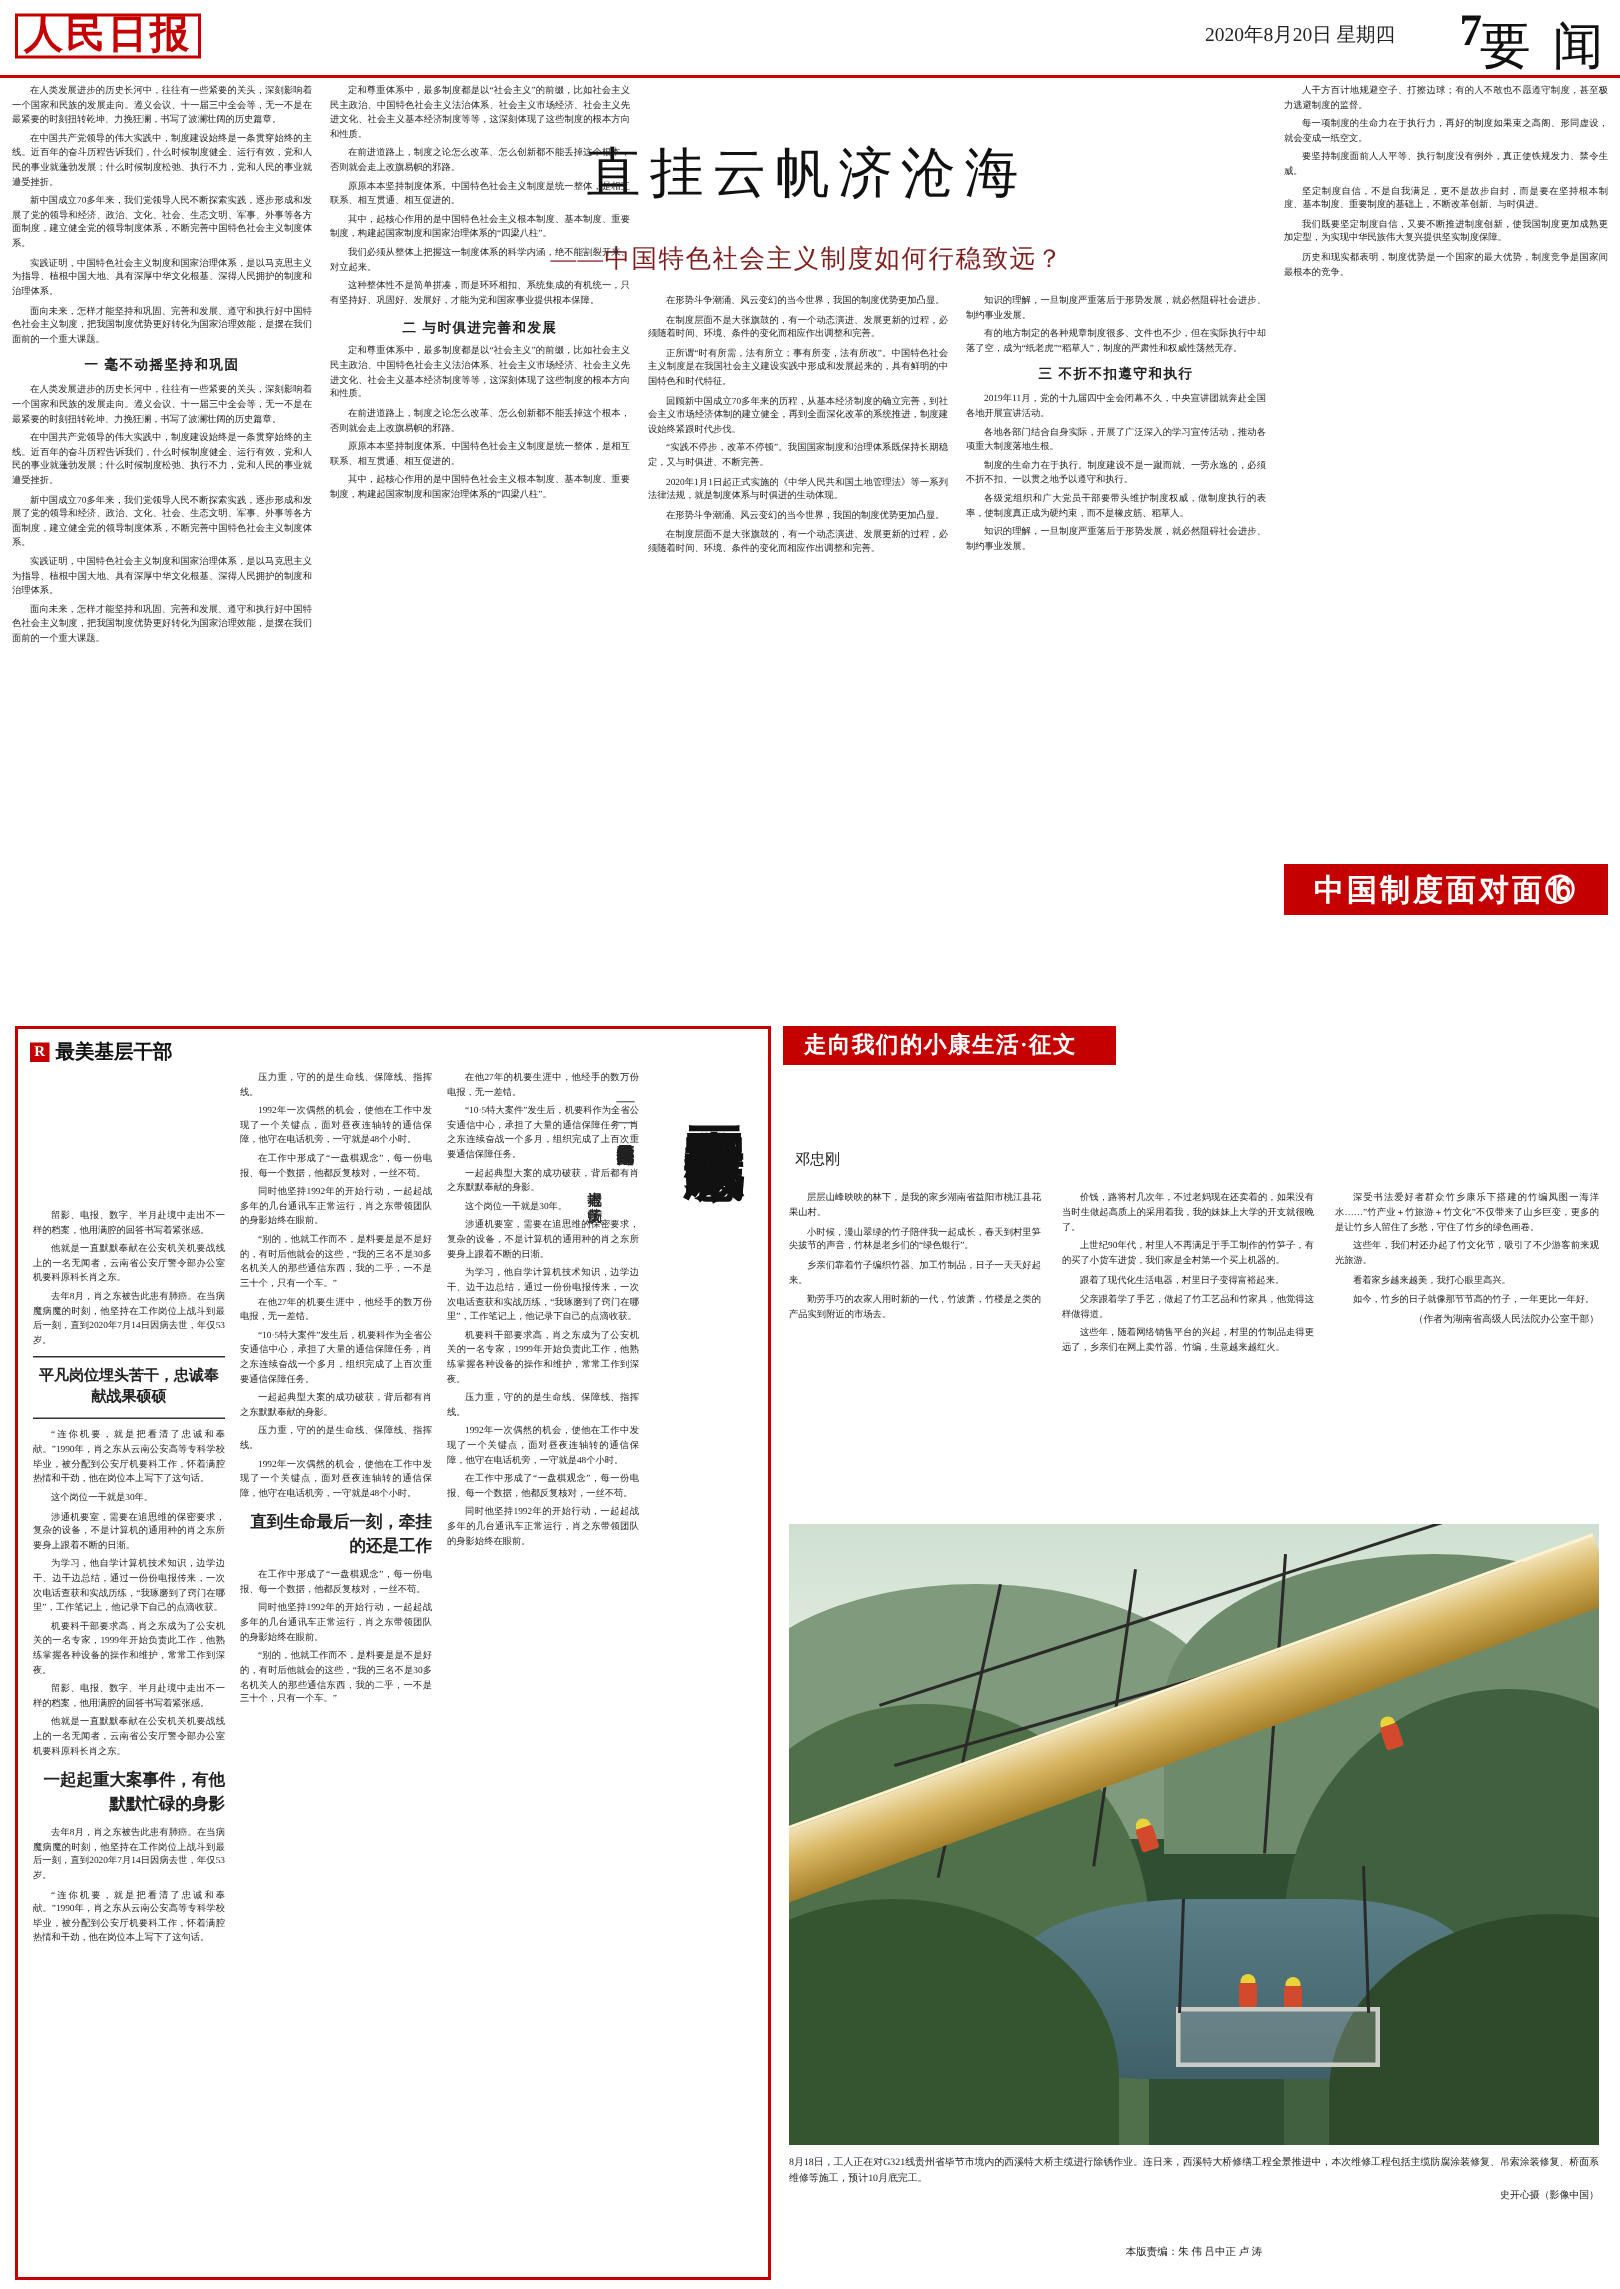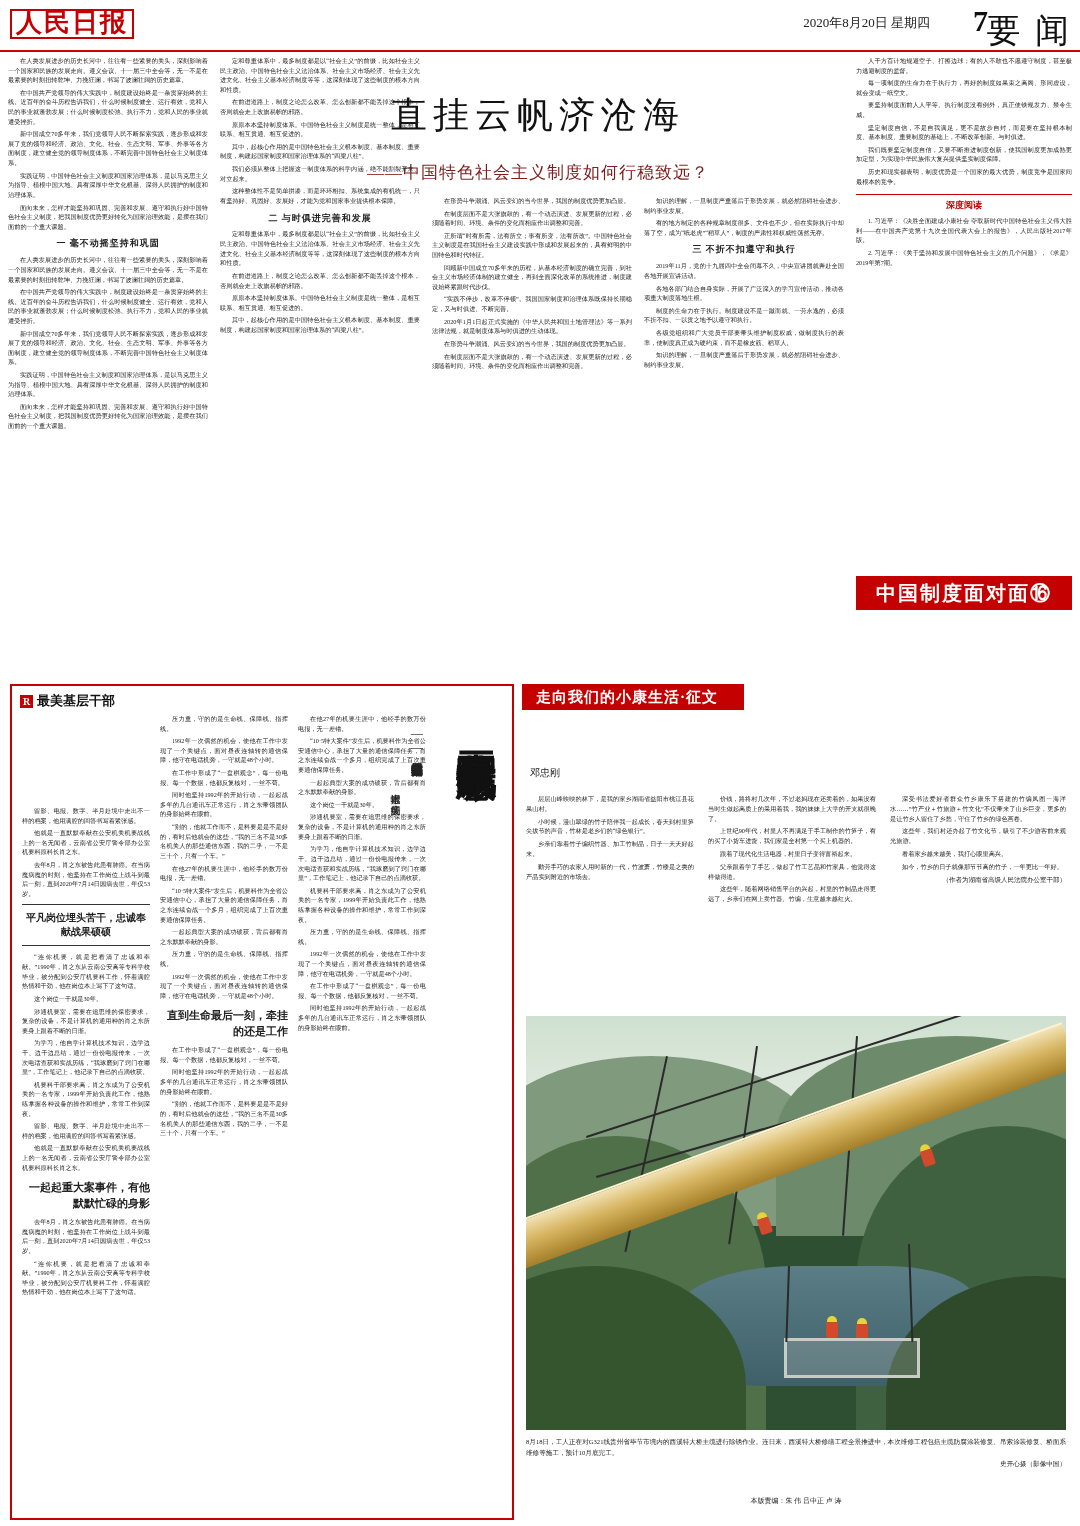--- a/index.html
+++ b/index.html
@@ -146,25 +146,20 @@
       <p>知识的理解，一旦制度严重落后于形势发展，就必然阻碍社会进步、制约事业发展。</p>
     </div>
 
     <div class="col c5" style="height:510px;">
       <p>人干方百计地规避空子、打擦边球；有的人不敢也不愿遵守制度，甚至极力逃避制度的监督。</p>
       <p>每一项制度的生命力在于执行力，再好的制度如果束之高阁、形同虚设，就会变成一纸空文。</p>
       <p>要坚持制度面前人人平等、执行制度没有例外，真正使铁规发力、禁令生威。</p>
       <p>坚定制度自信，不是自我满足，更不是故步自封，而是要在坚持根本制度、基本制度、重要制度的基础上，不断改革创新、与时俱进。</p>
       <p>我们既要坚定制度自信，又要不断推进制度创新，使我国制度更加成熟更加定型，为实现中华民族伟大复兴提供坚实制度保障。</p>
       <p>历史和现实都表明，制度优势是一个国家的最大优势，制度竞争是国家间最根本的竞争。</p>
-      <div class="readbox">
-        <div class="rb-title">深度阅读</div>
-        <p>1. 习近平：《决胜全面建成小康社会  夺取新时代中国特色社会主义伟大胜利——在中国共产党第十九次全国代表大会上的报告》，人民出版社2017年版。</p>
-        <p>2. 习近平：《关于坚持和发展中国特色社会主义的几个问题》，《求是》2019年第7期。</p>
-      </div>
     </div>
 
     <div class="banner">中国制度面对面⑯</div>
   </div>
 
   <div class="feature">
     <div class="feat-tag">
       <span class="sq">R</span>
       <span>最美基层干部</span>
     </div>

